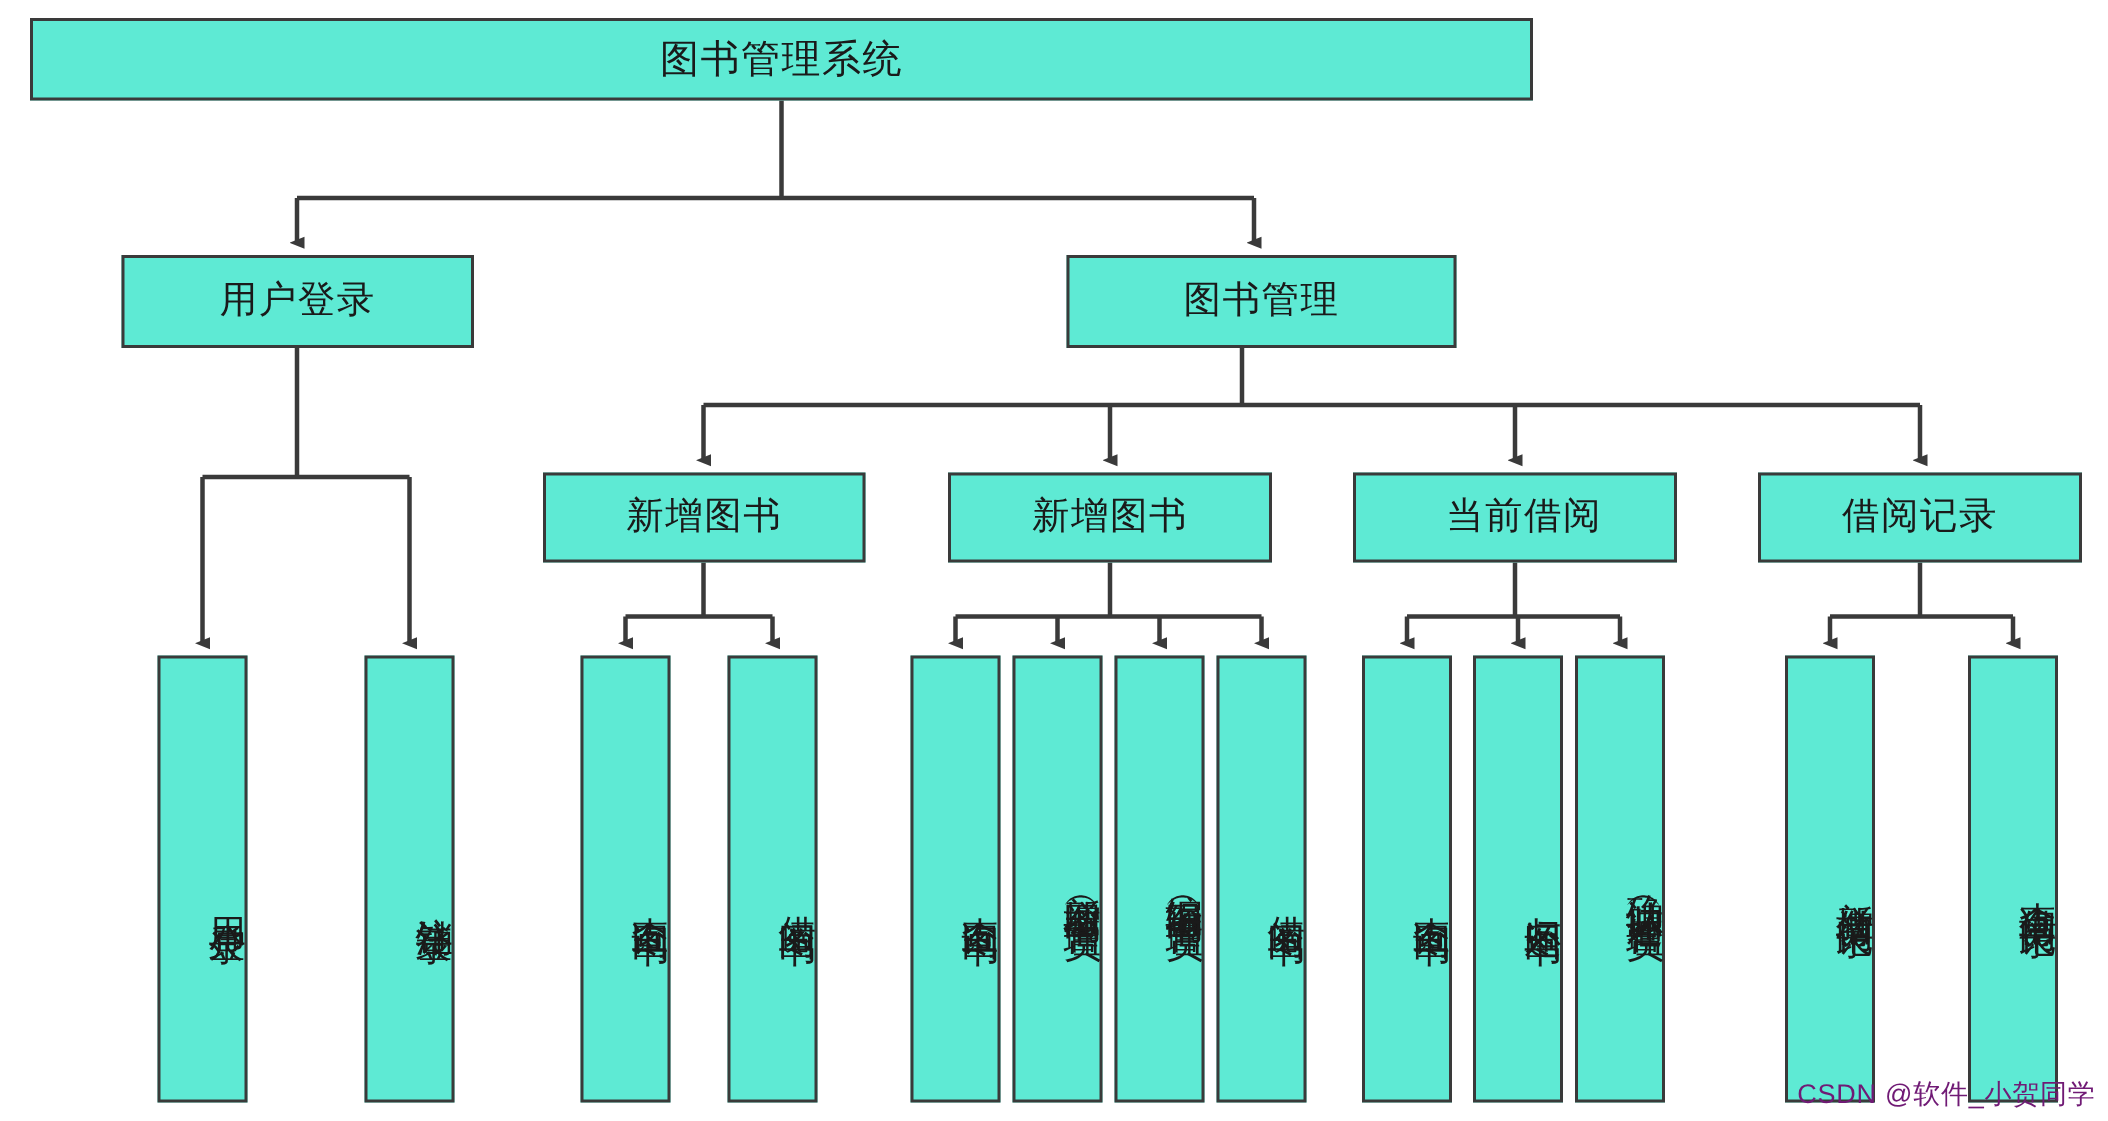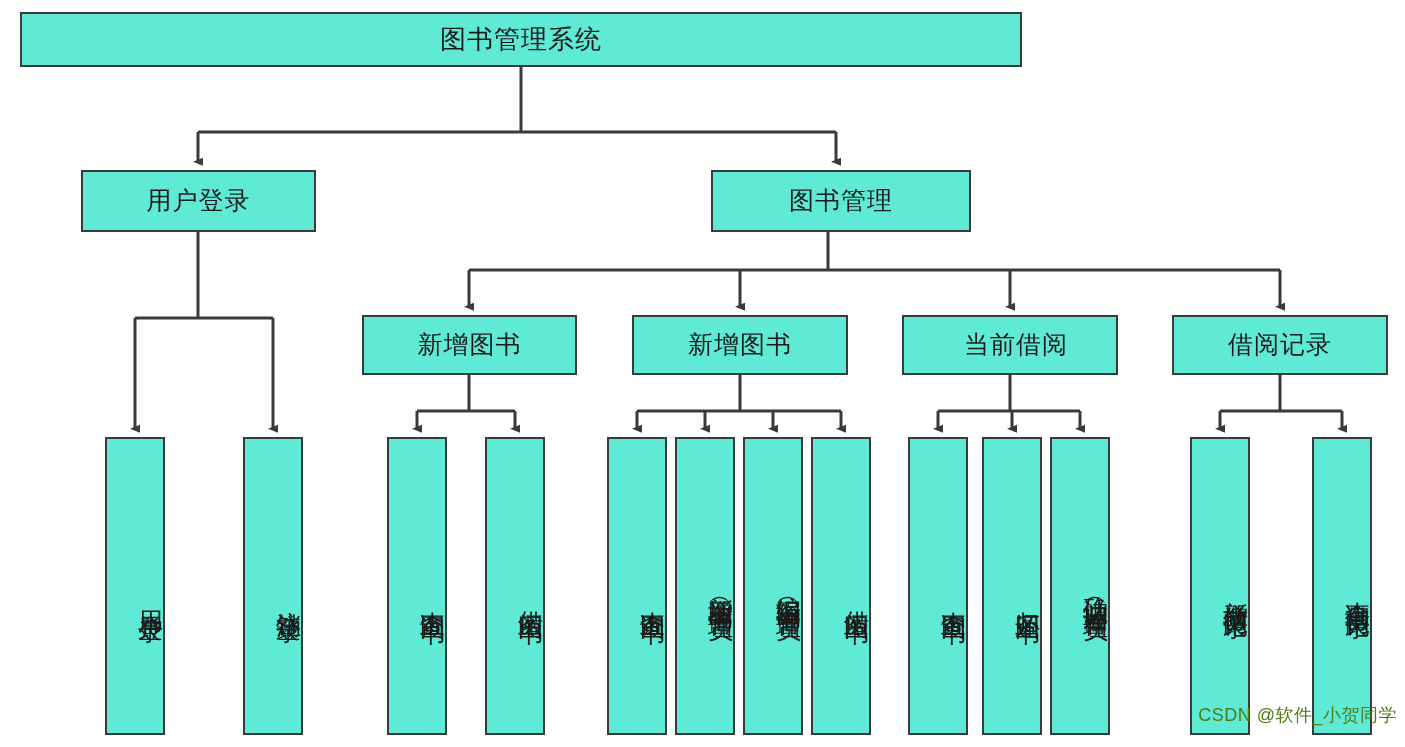--- a/index.html
+++ b/index.html
@@ -51,23 +51,23 @@
   }
   .node.v.tall {
     padding-top: 8px;
   }
   .node.root {
     font-size: 26px;
   }
   .watermark {
     position: absolute;
     right: 8px;
-    bottom: 20px;
+    bottom: 6px;
     font-size: 18px;
-    color: #4d7c0f;
+    color: #701a75;
     letter-spacing: 0.5px;
     white-space: nowrap;
   }
 </style>
 </head>
 <body>
 
 <div id="canvas">
 
   <svg id="edges" viewBox="0 0 1405 747" xmlns="http://www.w3.org/2000/svg">

